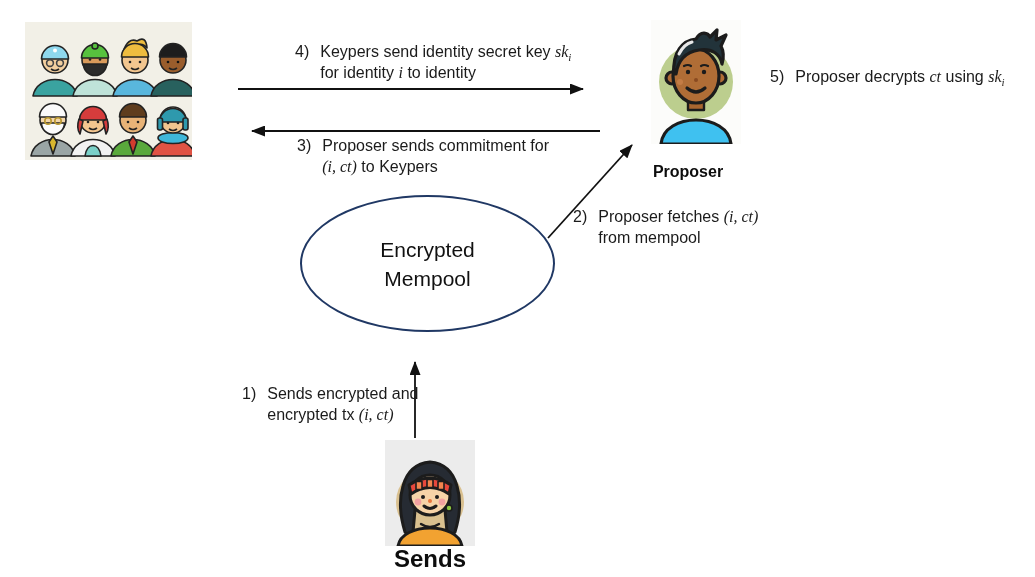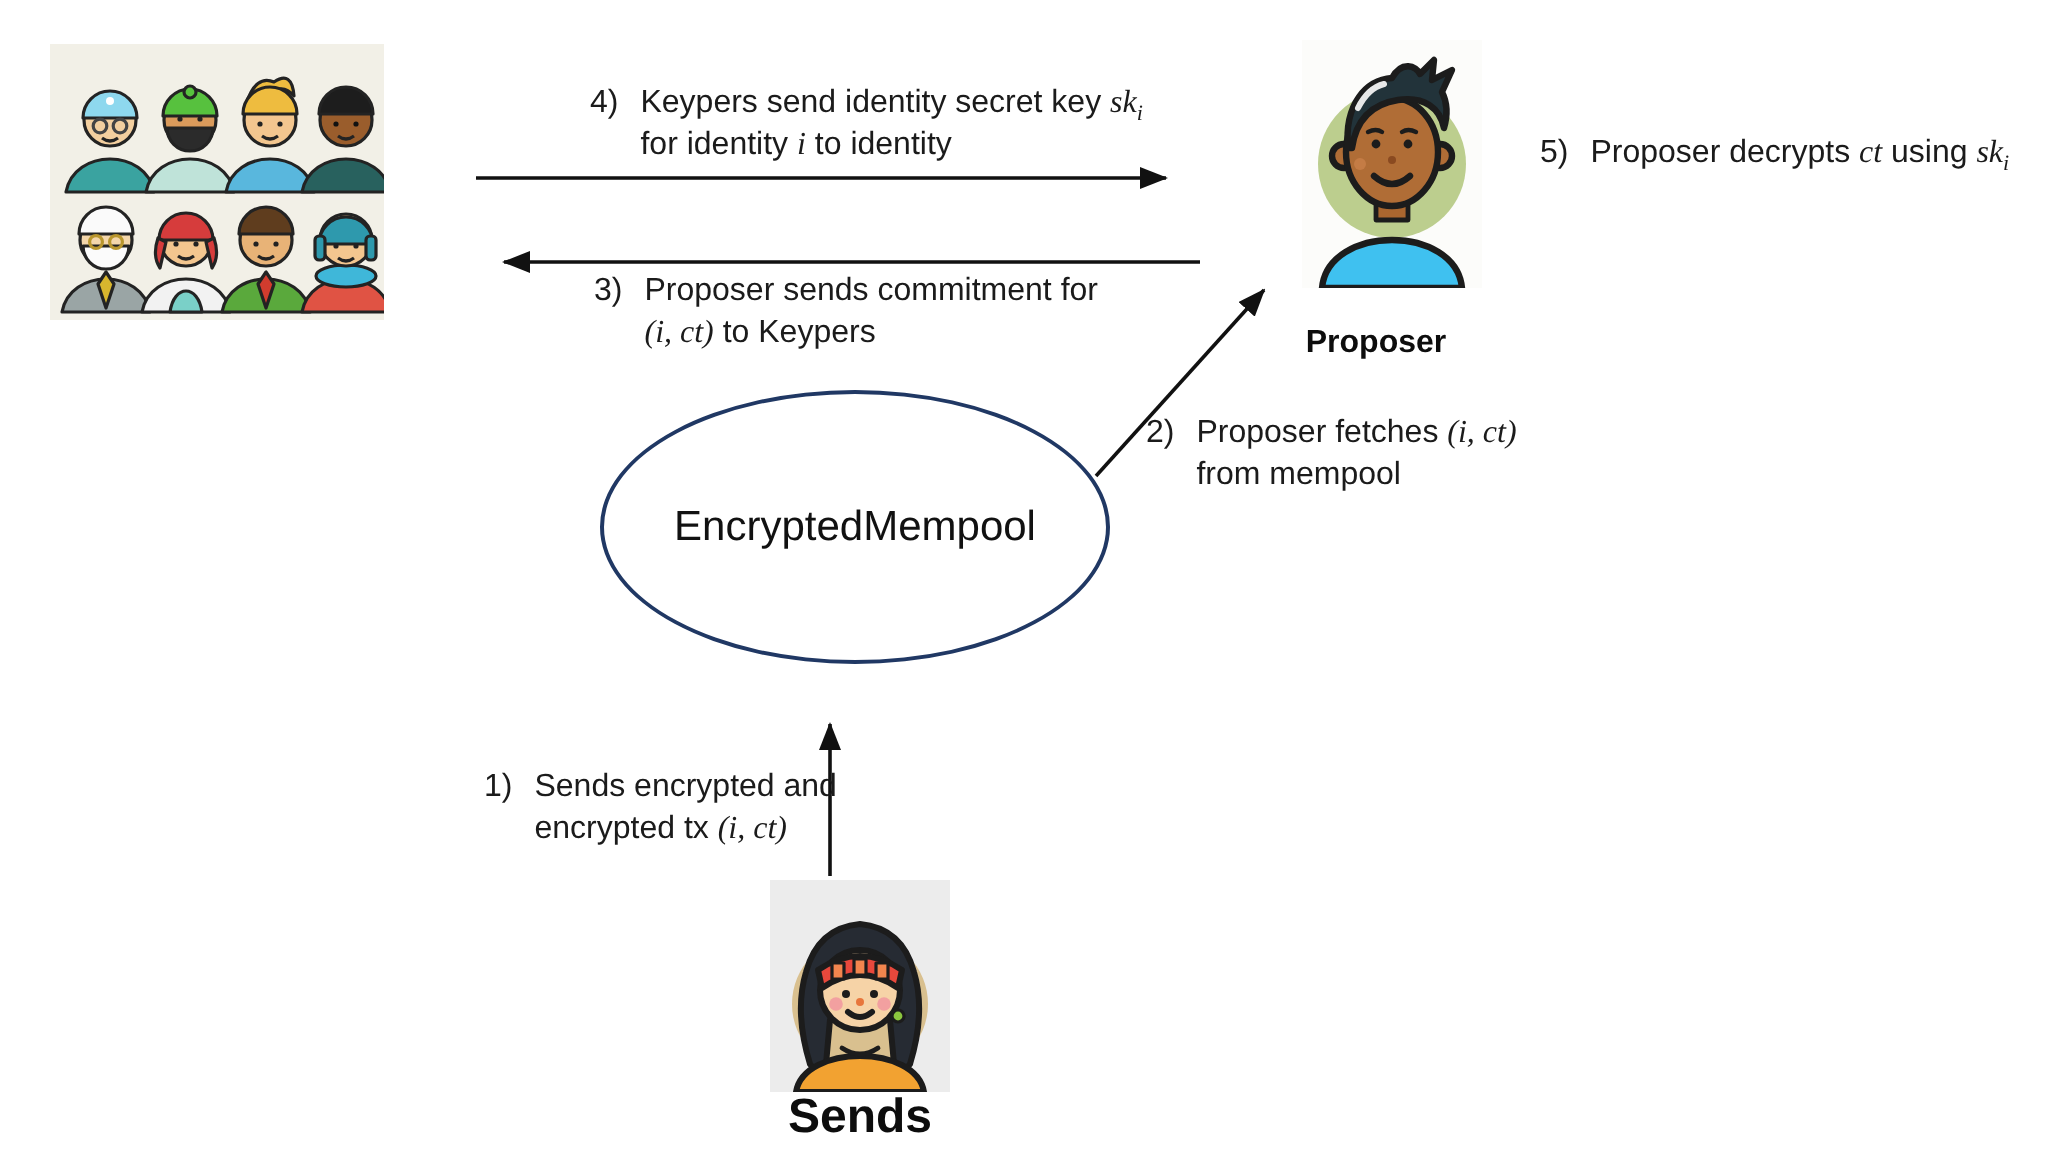--- a/index.html
+++ b/index.html
@@ -8,21 +8,21 @@
   .abs{position:absolute;}
   .avatar-card{position:absolute;}
   .entity-label{position:absolute;text-align:center;font-weight:bold;color:#0d0d0d;}
   #keypers-img{left:25px;top:22px;width:167px;height:138px;}
   #keypers-label{left:10px;top:159px;width:197px;font-size:27px;}
   #proposer-img{left:651px;top:20px;width:90px;height:124px;}
   #proposer-label{left:618px;top:143px;width:140px;font-size:16px;margin-top:20px;}
   #user-img{left:385px;top:440px;width:90px;height:106px;}
   #user-label{left:380px;top:545px;width:100px;font-size:24px;}
   #mempool-ellipse{left:300px;top:195px;width:251px;height:133px;border-radius:50%;
-      display:flex;flex-direction:row;align-items:center;justify-content:center;
+      display:flex;flex-direction:column;align-items:center;justify-content:center;
       font-size:21px;line-height:29px;color:#111;background:#fff;}
   .step{position:absolute;display:flex;align-items:flex-start;font-size:16px;line-height:21px;color:#1b1b1b;}
   .step .num{margin-right:11px;white-space:pre;}
   .math{font-family:Liberation Serif, serif;font-style:italic;}
   sub.math{font-size:11px;line-height:0;}
   #step4{left:295px;top:41px;}
   #step3{left:297px;top:135px;}
   #step2{left:573px;top:206px;}
   #step1{left:242px;top:383px;}
   #step5{left:770px;top:66px;}

